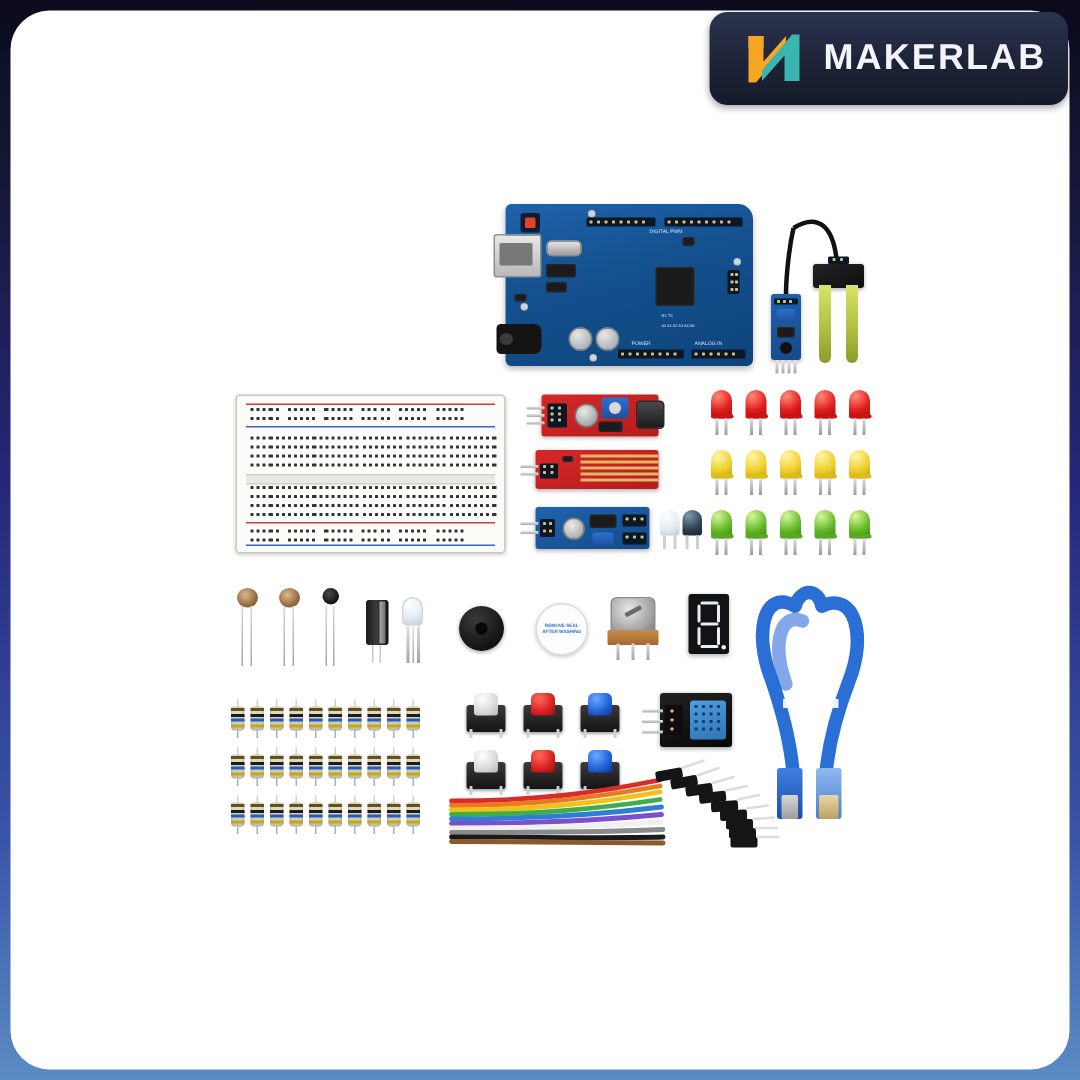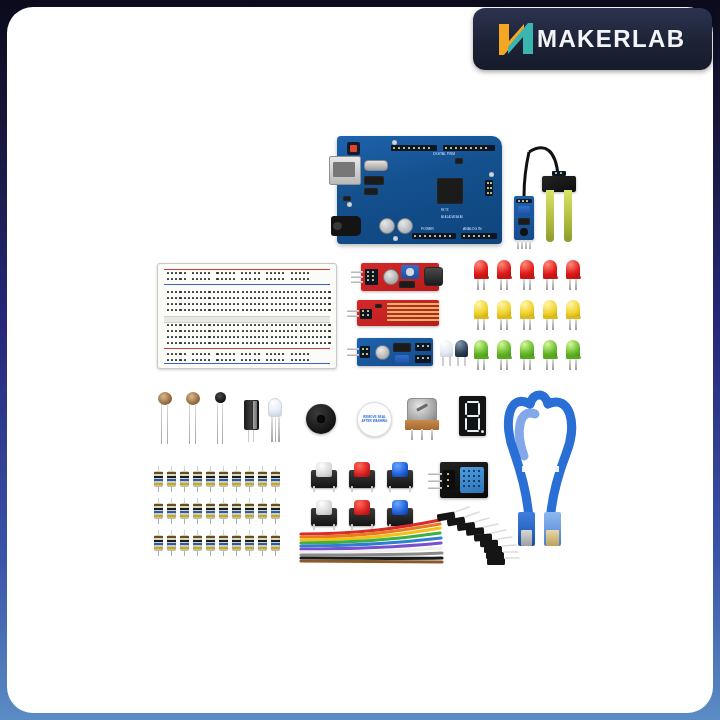--- a/index.html
+++ b/index.html
@@ -11,21 +11,21 @@
   #root{position:relative;width:720px;height:720px;
     background:linear-gradient(180deg,#0b0b1c 0%,#17183a 18%,#26277a 45%,#3a55a8 78%,#5b8cc4 100%);
     overflow:hidden;}
   .card{position:absolute;left:7px;top:7px;width:706px;height:706px;
     background:#ffffff;border-radius:26px;}
   .stage{position:absolute;left:0;top:0;width:720px;height:720px;}
 
   
   .badge{position:absolute;left:473px;top:8px;width:239px;height:62px;
     background:linear-gradient(180deg,#2b3350 0%,#1d2336 55%,#161b2b 100%);
-    border-radius:12px;display:flex;align-items:center;padding-left:22px;
+    border-radius:12px;display:flex;align-items:center;gap:12px;padding-left:22px;
     box-sizing:border-box;box-shadow:0 2px 5px rgba(0,0,0,.35);}
   .badge .mark{width:42px;height:40px;flex:0 0 auto;}
   .badge .word{color:#f2f4f8;font-size:24px;font-weight:bold;letter-spacing:1.4px;}
 
   
   .part{position:absolute;}
   .lbl{position:absolute;font-size:2.6px;color:#cfe0ff;white-space:nowrap;}
 
   
   .board{background:linear-gradient(165deg,#1f63ad 0%,#14518f 40%,#0e447c 100%);

